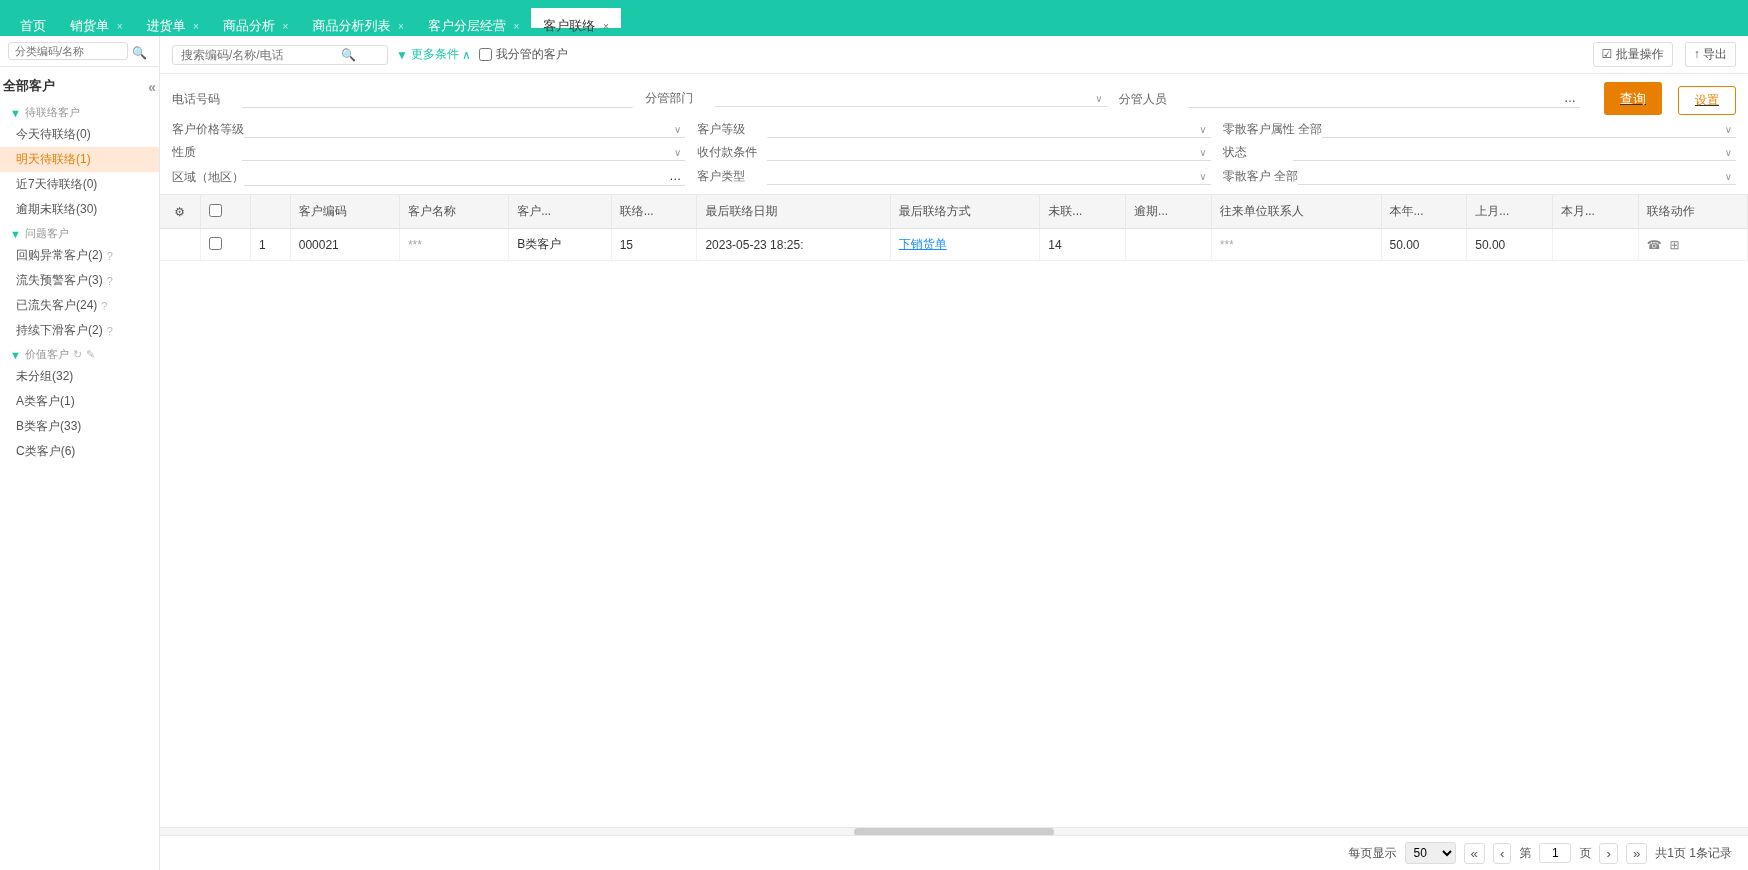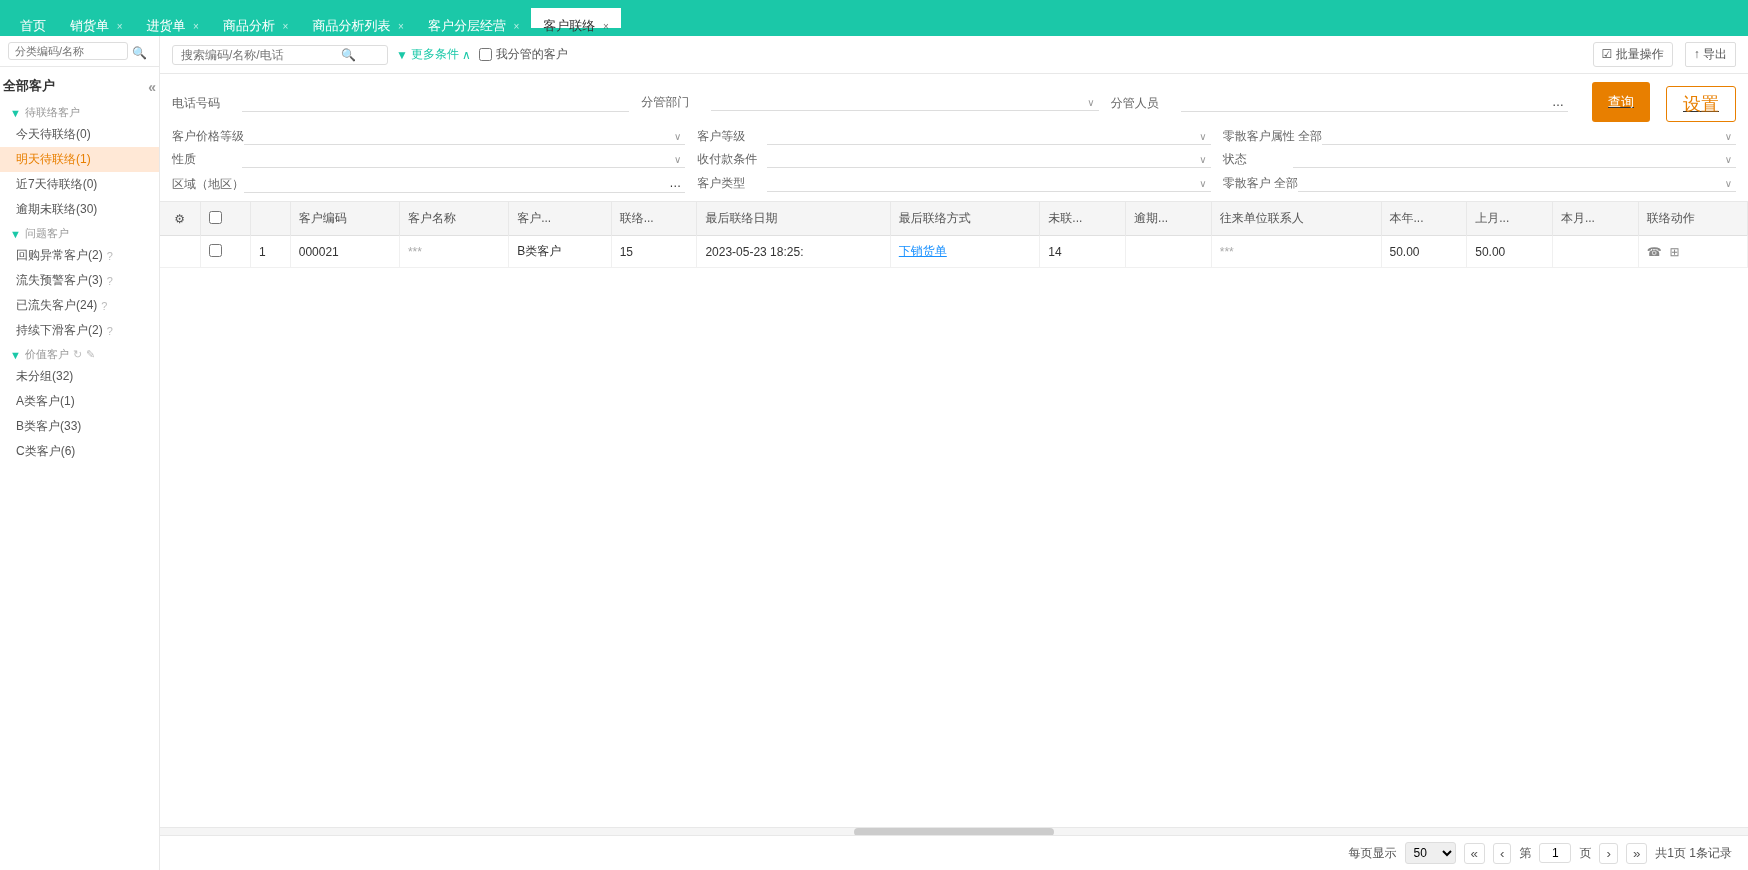--- a/index.html
+++ b/index.html
@@ -236,21 +236,21 @@
       cursor: pointer;
       font-size: 13px;
     }
     .filter-btn-reset {
       background: #fff;
       color: #e87f00;
       border: 1px solid #e87f00;
       padding: 5px 16px;
       border-radius: 3px;
       cursor: pointer;
-      font-size: 18px;
+      font-size: 12px;
       margin-top: 4px;
     }
     .filter-actions-col {
       display: flex;
       flex-direction: row;
       gap: 16px;
       margin-left: auto;
       padding-left: 12px;
       text-decoration: underline;
     }

